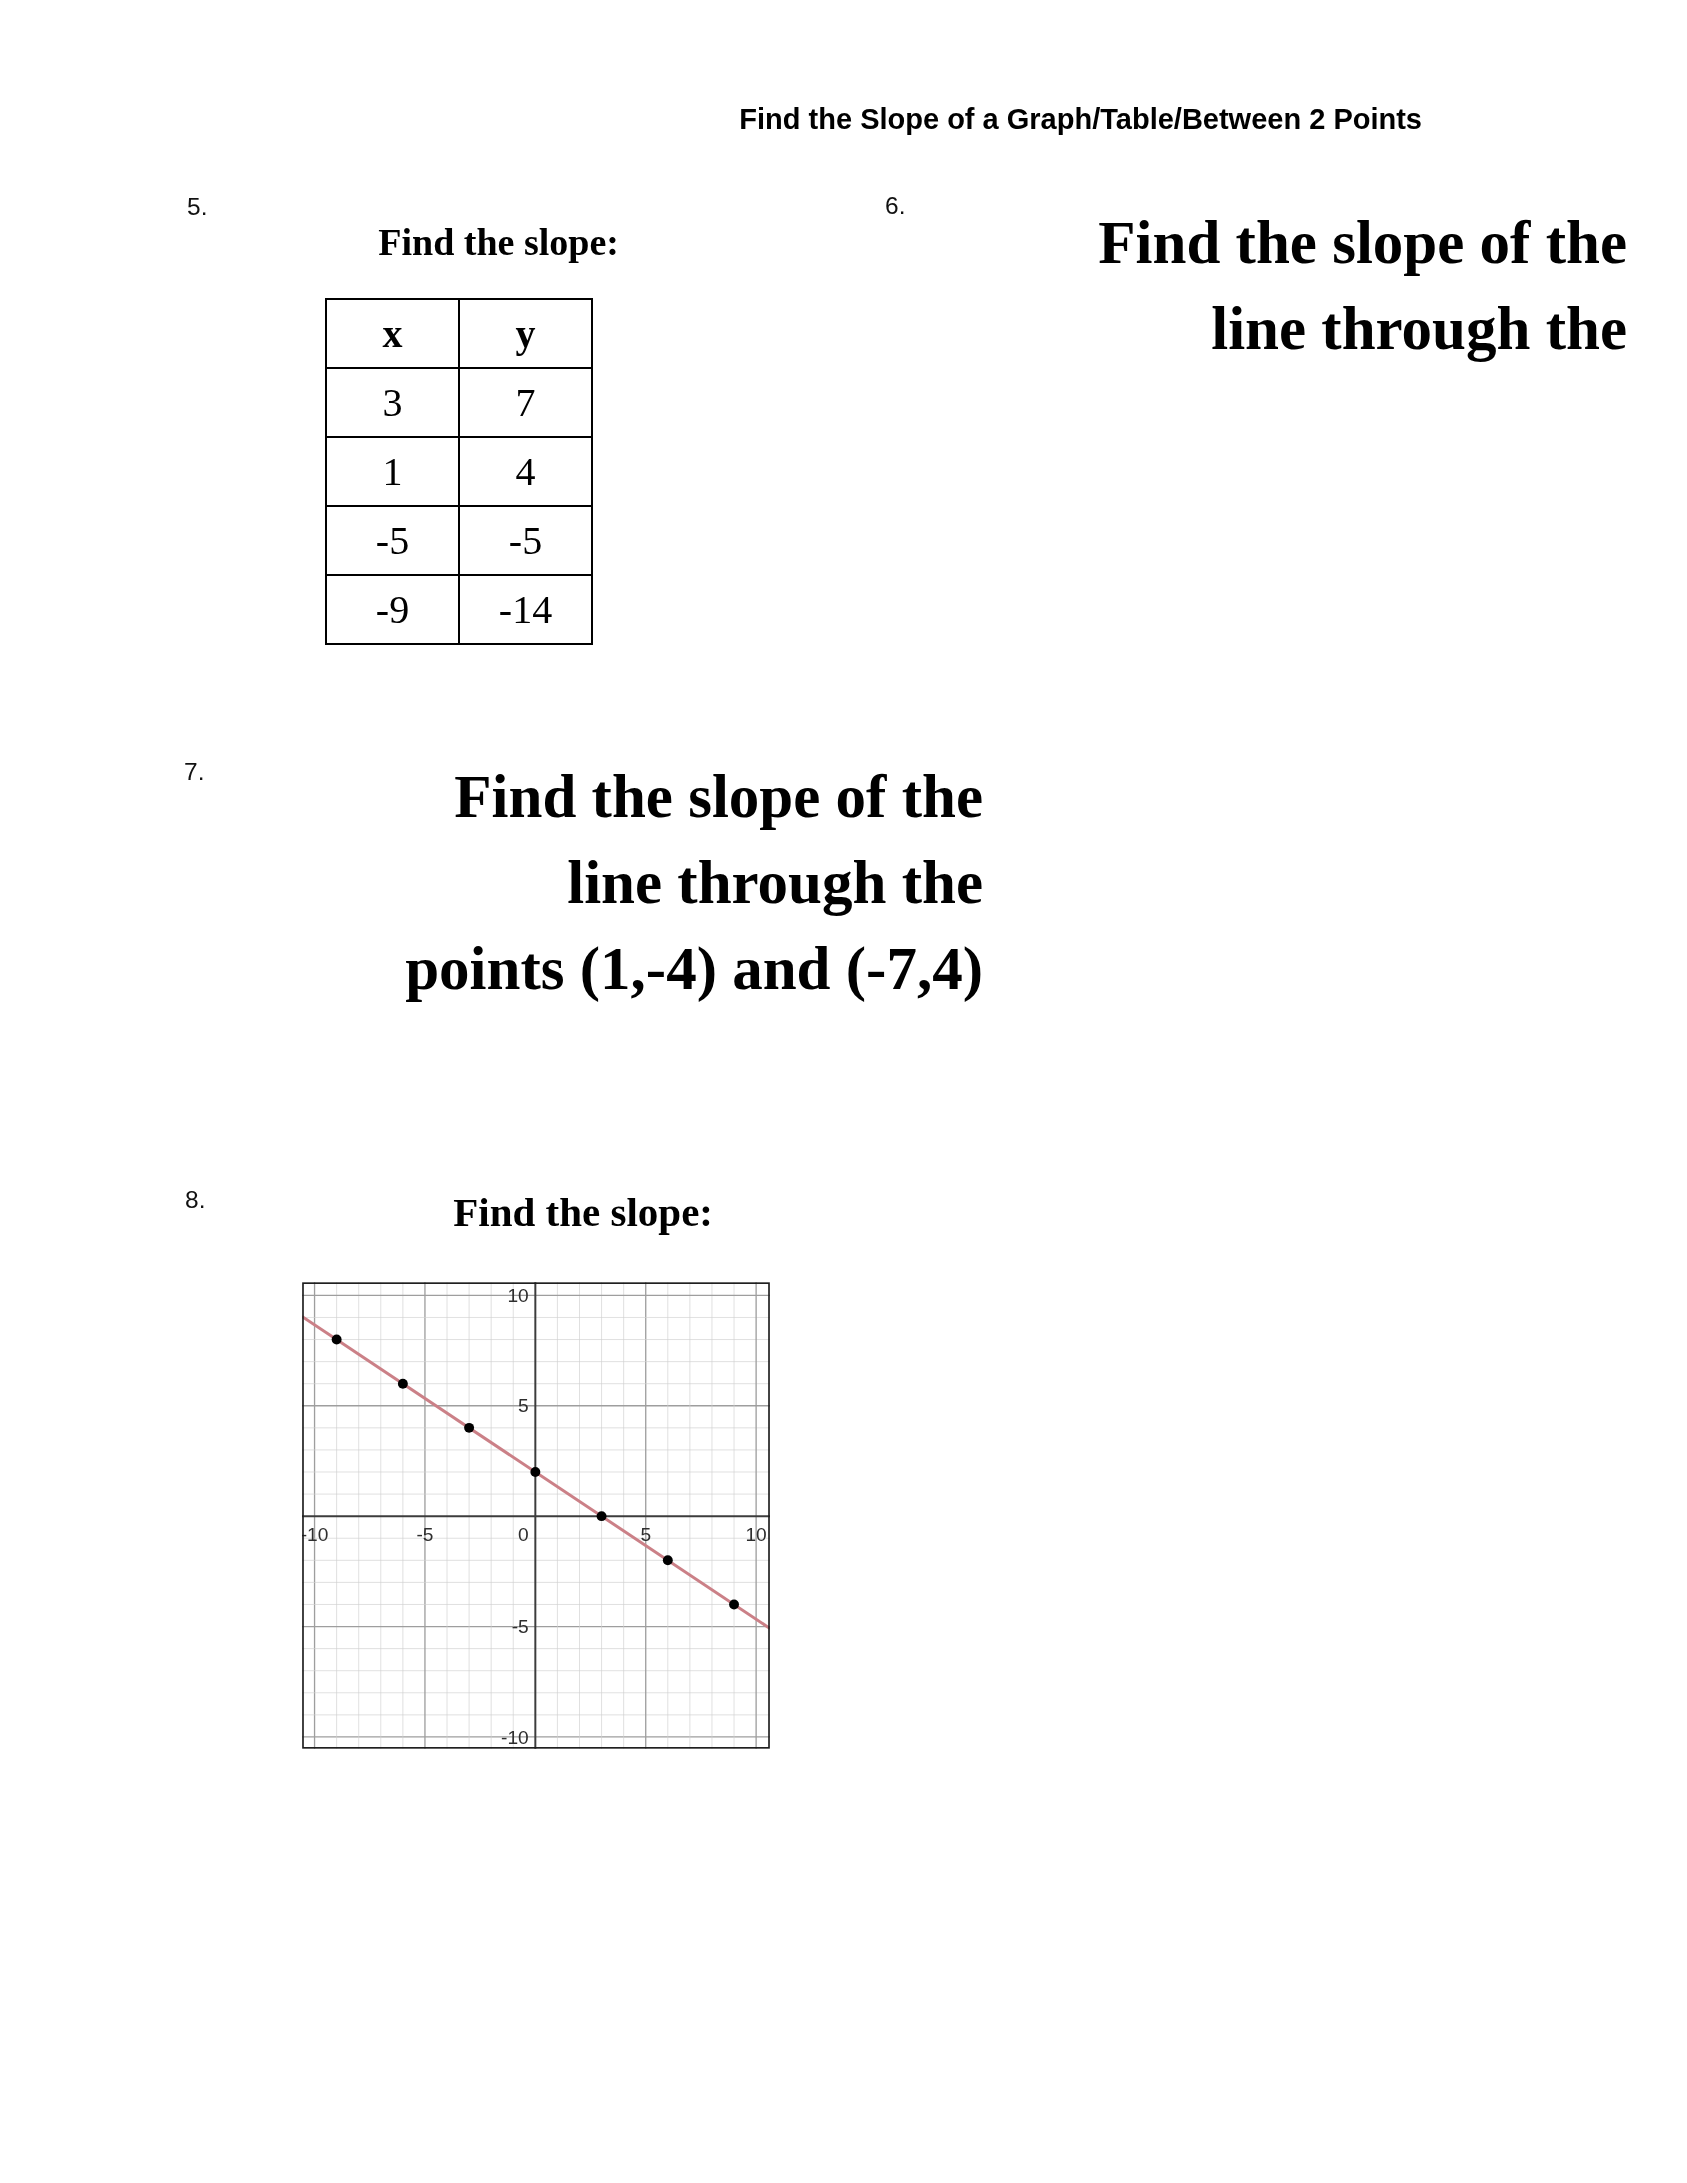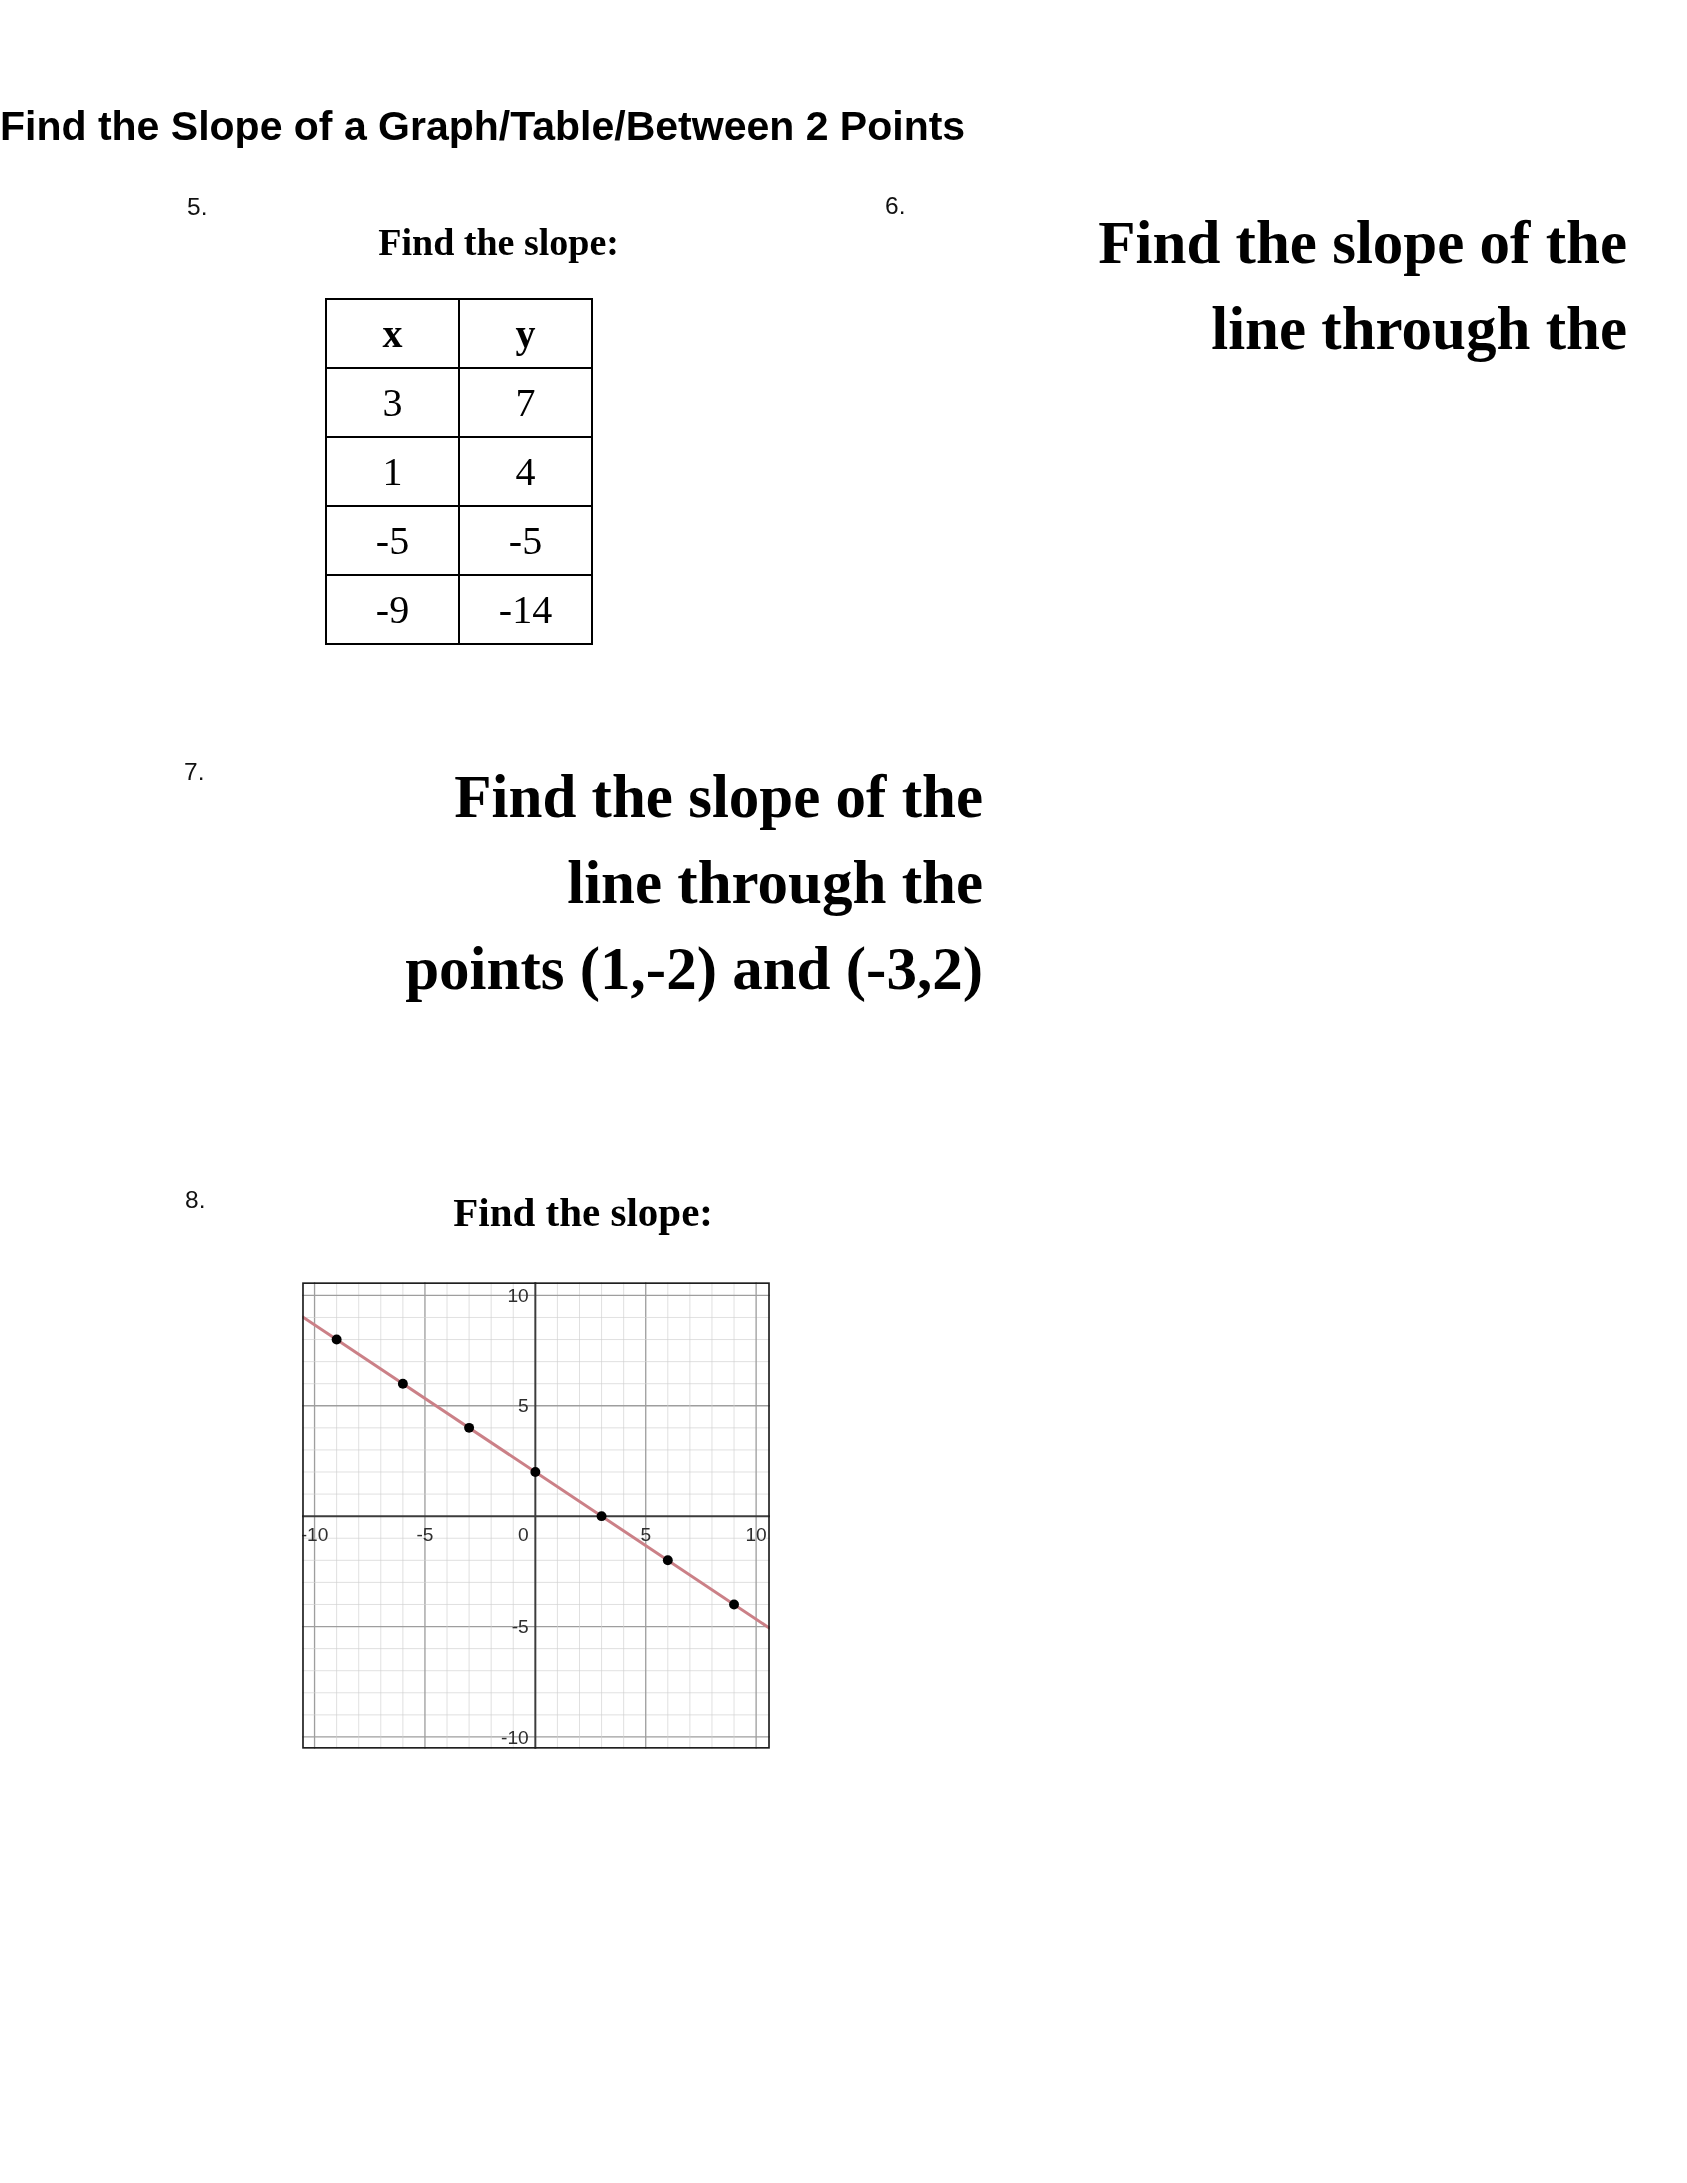--- a/index.html
+++ b/index.html
@@ -1,20 +1,20 @@
 <!DOCTYPE html>
 <html style="font-size:10.6px"><head>
 <meta charset="utf-8">
 <style>
   html,body{margin:0;padding:0;background:#ffffff;}
   .page{position:relative;width:1687px;height:2183px;background:#ffffff;overflow:hidden;
         font-family:"Liberation Serif",serif;color:#000;}
   .abs{position:absolute;}
-  .title{left:0;top:103px;width:1422px;text-align:left;
-         font-family:"Liberation Sans",sans-serif;font-weight:bold;font-size:41px;}
+  .title{left:0;top:103px;width:1422px;text-align:right;
+         font-family:"Liberation Sans",sans-serif;font-weight:bold;font-size:29px;}
   .pnum{font-family:"Liberation Sans",sans-serif;font-size:24.5px;color:#111;}
   .heading{font-family:"Liberation Serif",serif;font-weight:bold;text-align:right;}
   .h5{left:288px;top:220px;width:331px;font-size:38px;}
   .h8{left:382px;top:1188px;width:331px;font-size:41px;}
   .bigtext{font-family:"Liberation Serif",serif;font-weight:bold;text-align:right;
            font-size:61px;line-height:86px;}
   .bigtext div{white-space:nowrap;}
   .p6{left:926px;top:200px;width:701px;}
   .p7{left:235px;top:754px;width:748px;}
   table.xy{left:325px;top:298px;border-collapse:collapse;position:absolute;
@@ -64,21 +64,21 @@
   <div class="abs pnum" style="left:885px;top:192px;">6.</div>
   <div class="abs bigtext p6">
     <div>Find the slope of the</div>
     <div>line through the</div>
   </div>
 
   <div class="abs pnum" style="left:184px;top:758px;">7.</div>
   <div class="abs bigtext p7">
     <div>Find the slope of the</div>
     <div>line through the</div>
-    <div>points (1,-2) and (-3,2)</div>
+    <div>points (1,-4) and (-7,4)</div>
   </div>
 
   <div class="abs pnum" style="left:185px;top:1186px;">8.</div>
   <div class="abs heading h8">Find the slope:</div>
 
   <div class="abs graphbox">
     <svg id="graph-svg" width="468" height="467" viewBox="0 0 708 706">
         <line x1="19" y1="0" x2="19" y2="706" stroke="#9e9e9e" stroke-width="2"></line>
         <line x1="0" y1="688" x2="708" y2="688" stroke="#9e9e9e" stroke-width="2"></line>
         <line x1="52.400000000000034" y1="0" x2="52.400000000000034" y2="706" stroke="#d0d0d0" stroke-width="1"></line>

